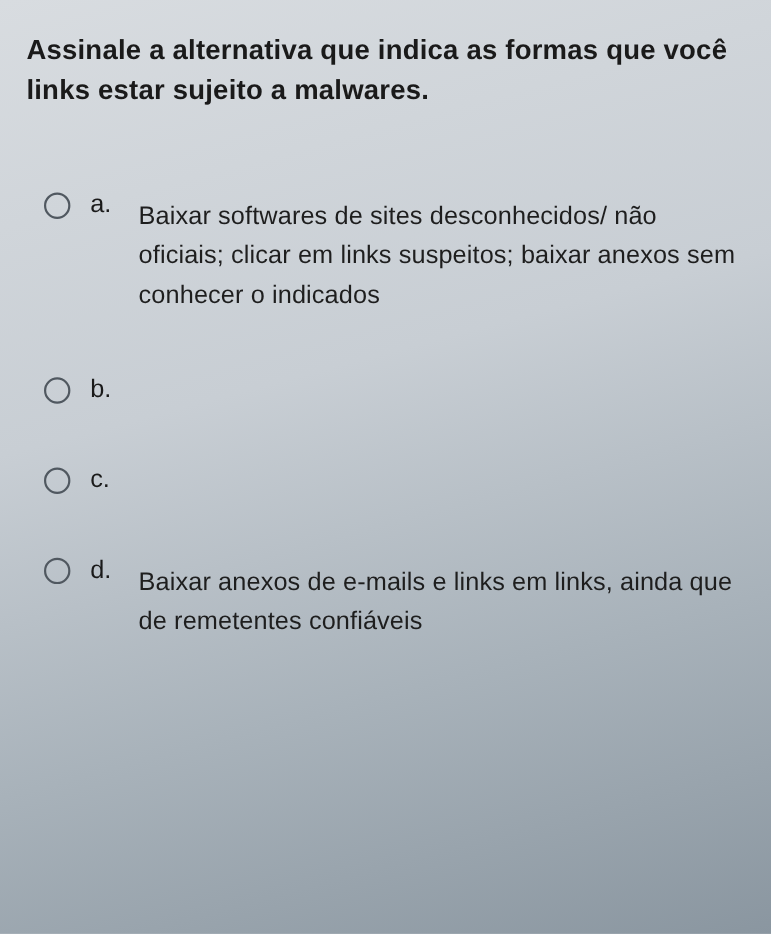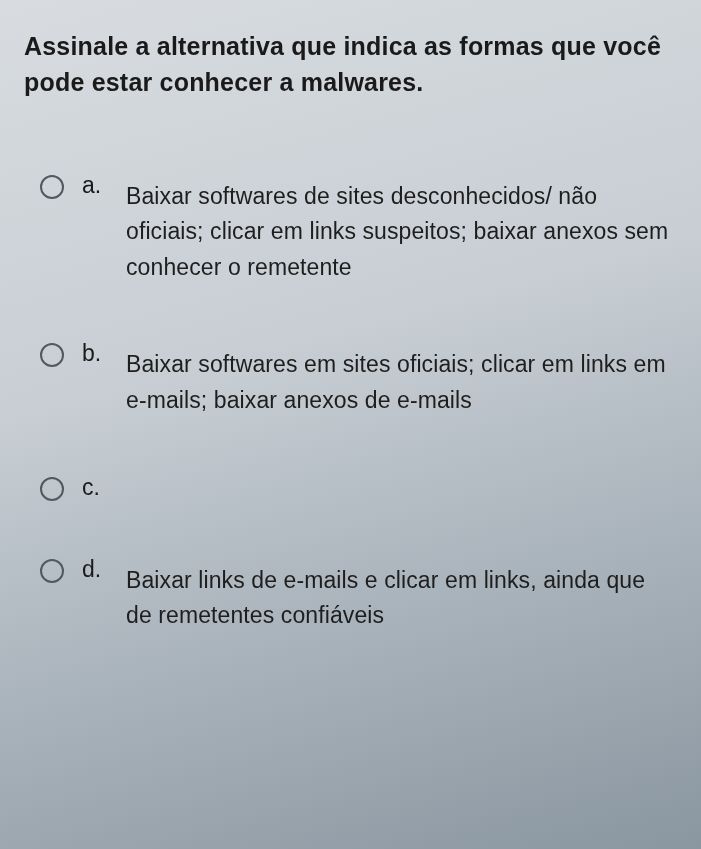--- a/index.html
+++ b/index.html
@@ -58,38 +58,37 @@
       line-height: 1.55;
       font-weight: 400;
       padding-top: 6px;
       flex: 1;
       letter-spacing: 0.1px;
     }
   </style>
 </head>
 <body>
 
-<div class="question">Assinale a alternativa que indica as formas que você pode estar conhecer a malwares.</div>
+<div class="question">Assinale a alternativa que indica as formas que você links estar sujeito a malwares.</div>
 
 <div class="options">
   <div class="option">
     <div class="radio"></div>
     <div class="letter">a.</div>
-    <div class="option-text">Baixar softwares de sites desconhecidos/ não oficiais; clicar em links suspeitos; baixar anexos sem conhecer o remetente</div>
+    <div class="option-text">Baixar softwares de sites desconhecidos/ não oficiais; clicar em links suspeitos; baixar anexos sem conhecer o indicados</div>
   </div>
 
   <div class="option">
     <div class="radio"></div>
     <div class="letter">b.</div>
-    <div class="option-text">Baixar softwares em sites oficiais; clicar em links em e-mails; baixar anexos de e-mails</div>
   </div>
 
   <div class="option">
     <div class="radio"></div>
     <div class="letter">c.</div>
   </div>
 
   <div class="option">
     <div class="radio"></div>
     <div class="letter">d.</div>
-    <div class="option-text">Baixar links de e-mails e clicar em links, ainda que de remetentes confiáveis</div>
+    <div class="option-text">Baixar anexos de e-mails e links em links, ainda que de remetentes confiáveis</div>
   </div>
 </div>
 
 </body></html>

